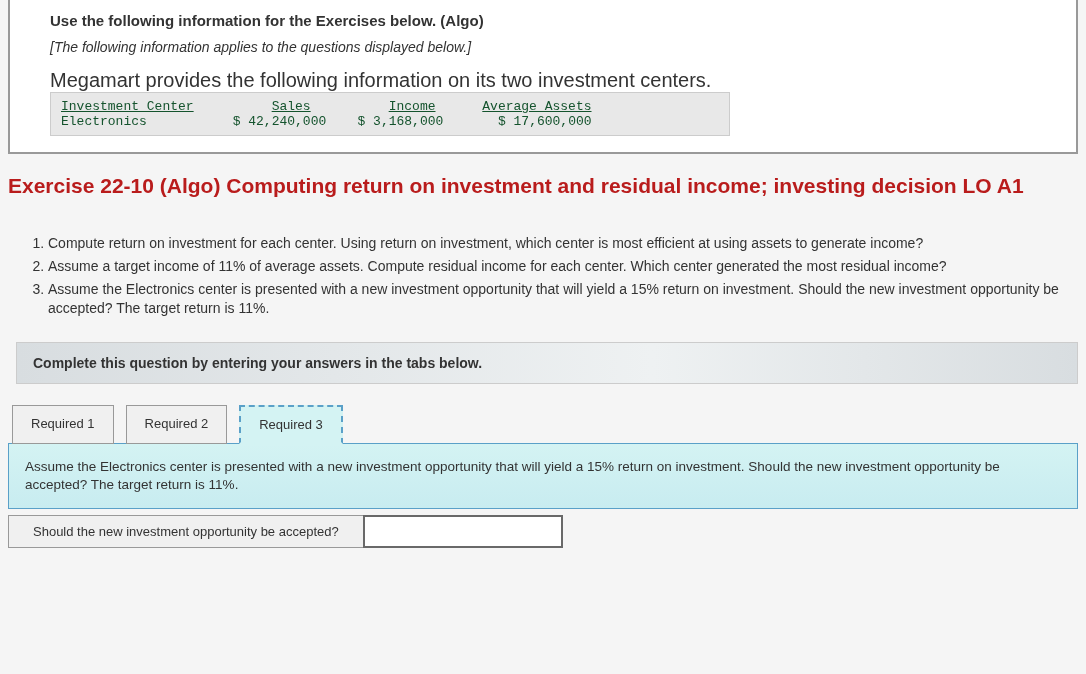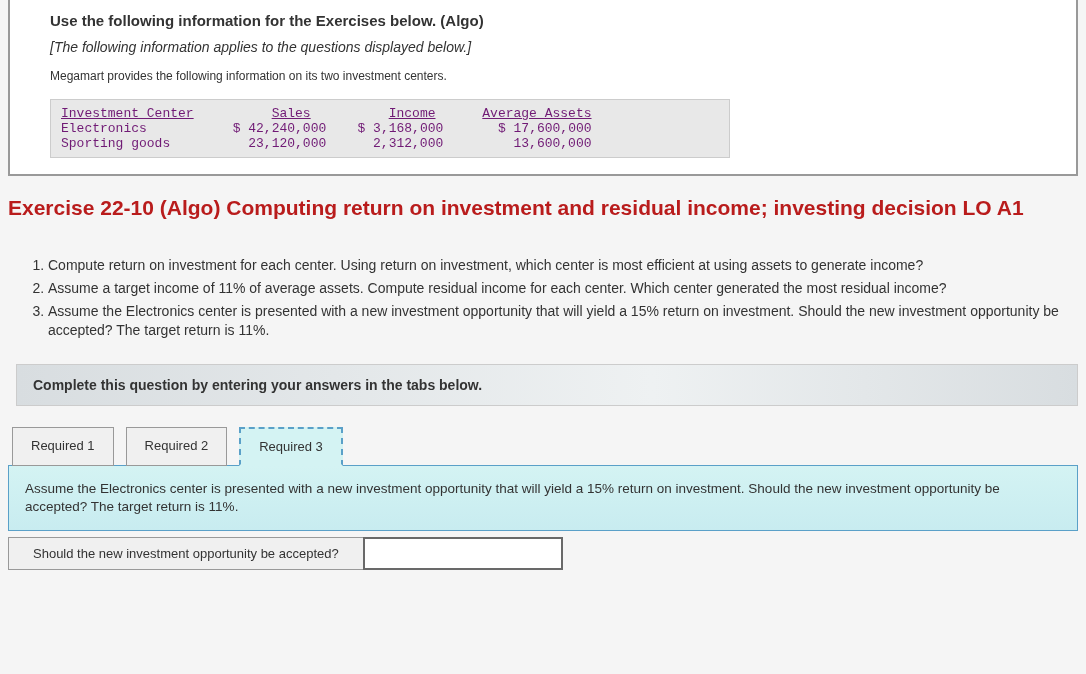--- a/index.html
+++ b/index.html
@@ -22,30 +22,30 @@
       font-weight: bold;
       font-size: 15px;
       margin-bottom: 10px;
     }
     .info-subtitle {
       font-style: italic;
       font-size: 14px;
       margin-bottom: 14px;
     }
     .intro-text {
-      font-size: 12px;
-      margin-bottom: 16px;
+      font-size: 20px;
+      margin-bottom: 0;
     }
     .data-table {
       background: #e8e8e8;
       border: 1px solid #ccc;
       padding: 6px 10px;
       font-family: "Courier New", monospace;
       font-size: 13px;
-      color: #701a75;
+      color: #14532d;
       display: inline-block;
       min-width: 680px;
     }
     .data-row { white-space: pre; }
     .data-header { text-decoration: underline; }
     .exercise-title {
       font-weight: bold;
       font-size: 21px;
       color: #b91c1c;
       margin: 20px 8px 36px 8px;
@@ -115,21 +115,20 @@
 </head>
 <body>
 
 <div class="info-box">
   <div class="info-title">Use the following information for the Exercises below. (Algo)</div>
   <div class="info-subtitle">[The following information applies to the questions displayed below.]</div>
   <div class="intro-text">Megamart provides the following information on its two investment centers.</div>
   <div class="data-table">
     <div class="data-row"><span class="data-header">Investment Center</span>          <span class="data-header">Sales</span>          <span class="data-header">Income</span>      <span class="data-header">Average Assets</span></div>
     <div class="data-row"><span>Electronics</span>           <span>$ 42,240,000</span>    <span>$ 3,168,000</span>       <span>$ 17,600,000</span></div>
-    <div class="data-row"><span>Sporting goods</span>          <span>23,120,000</span>      <span>2,312,000</span>         <span>13,600,000</span></div>
   </div>
 </div>
 
 <div class="exercise-title">Exercise 22-10 (Algo) Computing return on investment and residual income; investing decision LO A1</div>
 
 <ol class="questions">
   <li>Compute return on investment for each center. Using return on investment, which center is most efficient at using assets to generate income?</li>
   <li>Assume a target income of 11% of average assets. Compute residual income for each center. Which center generated the most residual income?</li>
   <li>Assume the Electronics center is presented with a new investment opportunity that will yield a 15% return on investment. Should the new investment opportunity be accepted? The target return is 11%.</li>
 </ol>

